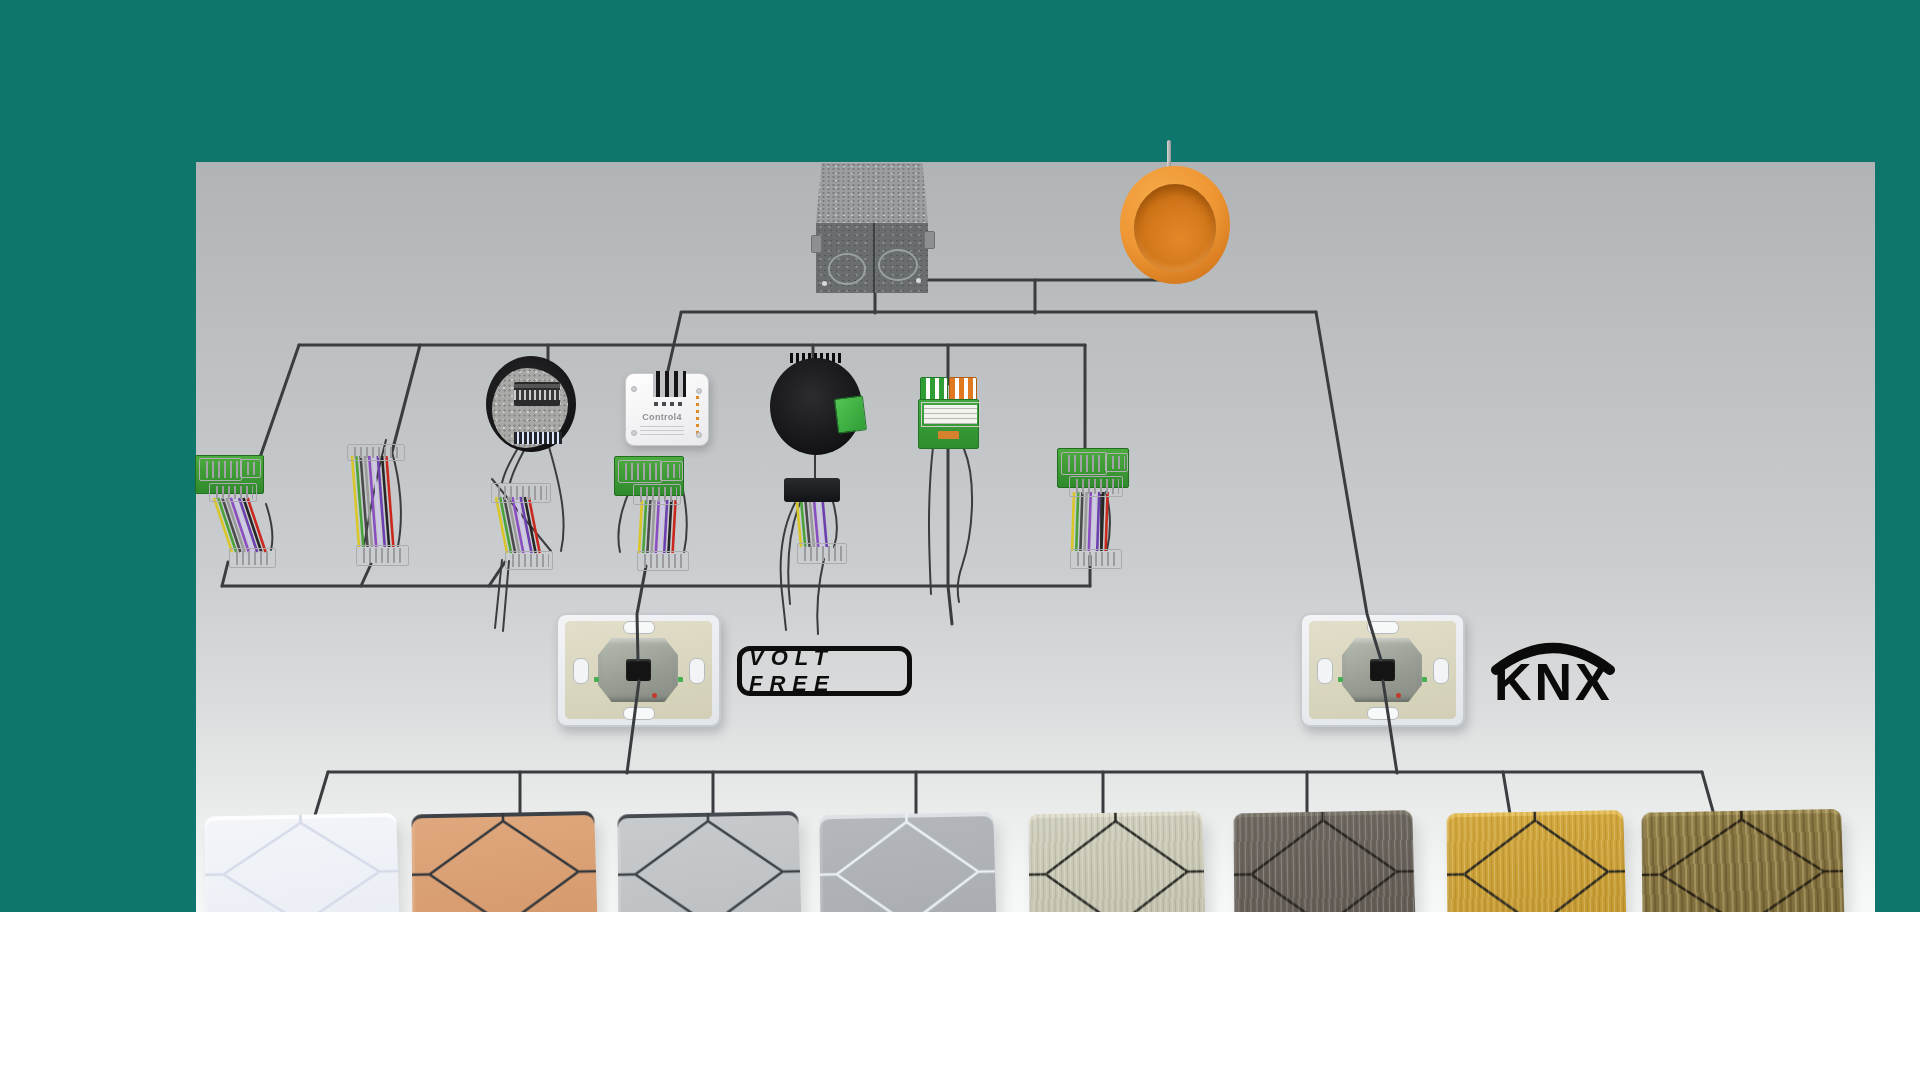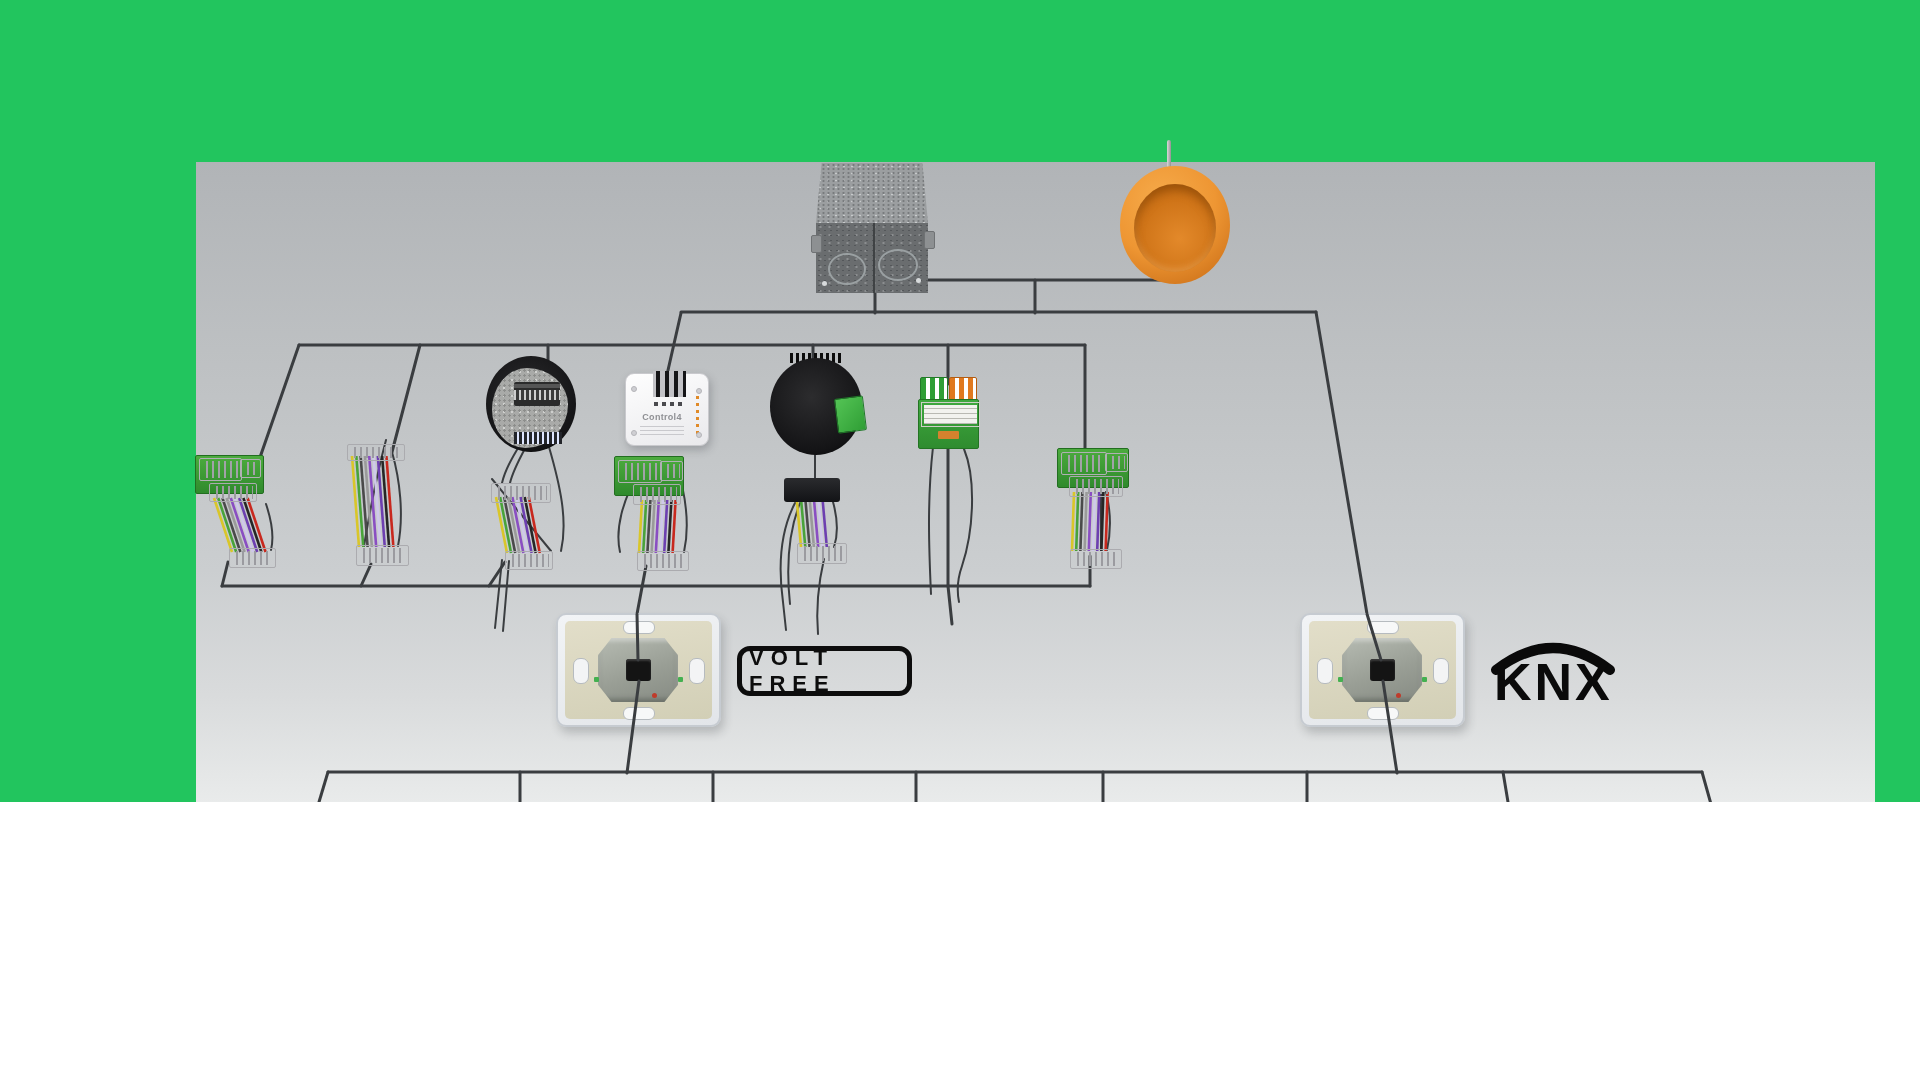--- a/index.html
+++ b/index.html
@@ -1,16 +1,16 @@
 <!DOCTYPE html>
 <html style="--wire: #3a3d40;"><head>
 <meta charset="utf-8">
 <style>
   html,body{margin:0;padding:0;background:#fff;}
-  .stage{position:relative;width:1920px;height:802px;background:#22c55e;overflow:hidden;
+  .stage{position:relative;width:1920px;height:912px;background:#0f766e;overflow:hidden;
          font-family:"Liberation Sans",sans-serif;}
   .a{position:absolute;}
   
   .canvas{left:196px;top:162px;width:1679px;height:784px;
     background:linear-gradient(180deg,#b1b4b7 0%,#bfc2c4 28%,#cbced0 52%,#d9dbdc 68%,#e7e9e9 80%,#f3f4f4 90%,#fbfcfc 100%);}
   
   svg.layer{left:0;top:0;pointer-events:none;}
   .wire{stroke:var(--wire,#3a3d40);stroke-width:3;fill:none;stroke-linejoin:round;stroke-linecap:round;}
   .w2{stroke-width:2;}
   
@@ -319,21 +319,21 @@
     <div class="a mp-hole" style="left:67px;top:94px;"></div>
     <div class="a mp-slot" style="left:17px;top:45px;"></div>
     <div class="a mp-slot" style="left:133px;top:45px;"></div>
     <div class="a mp-mech" style="left:42px;top:25px;"></div>
     <div class="a dotG" style="left:38px;top:64px;"></div>
     <div class="a dotG" style="left:122px;top:64px;"></div>
     <div class="a mp-center" style="left:70px;top:46px;"></div>
     <div class="a dotR" style="left:96px;top:80px;"></div>
   </div>
 
-  <div class="a vf" style="left:737px;top:646px;width:158px;height:40px;">
+  <div class="a vf" style="left:737px;top:646px;width:158px;height:40px;font-style:italic;">
     <span>VOLT FREE</span>
   </div>
 
   <div class="a" style="left:1300px;top:613px;width:165px;height:114px;">
     <div class="a mp-outer"></div>
     <div class="a mp-inner"></div>
     <div class="a mp-hole" style="left:67px;top:8px;"></div>
     <div class="a mp-hole" style="left:67px;top:94px;"></div>
     <div class="a mp-slot" style="left:17px;top:45px;"></div>
     <div class="a mp-slot" style="left:133px;top:45px;"></div>

